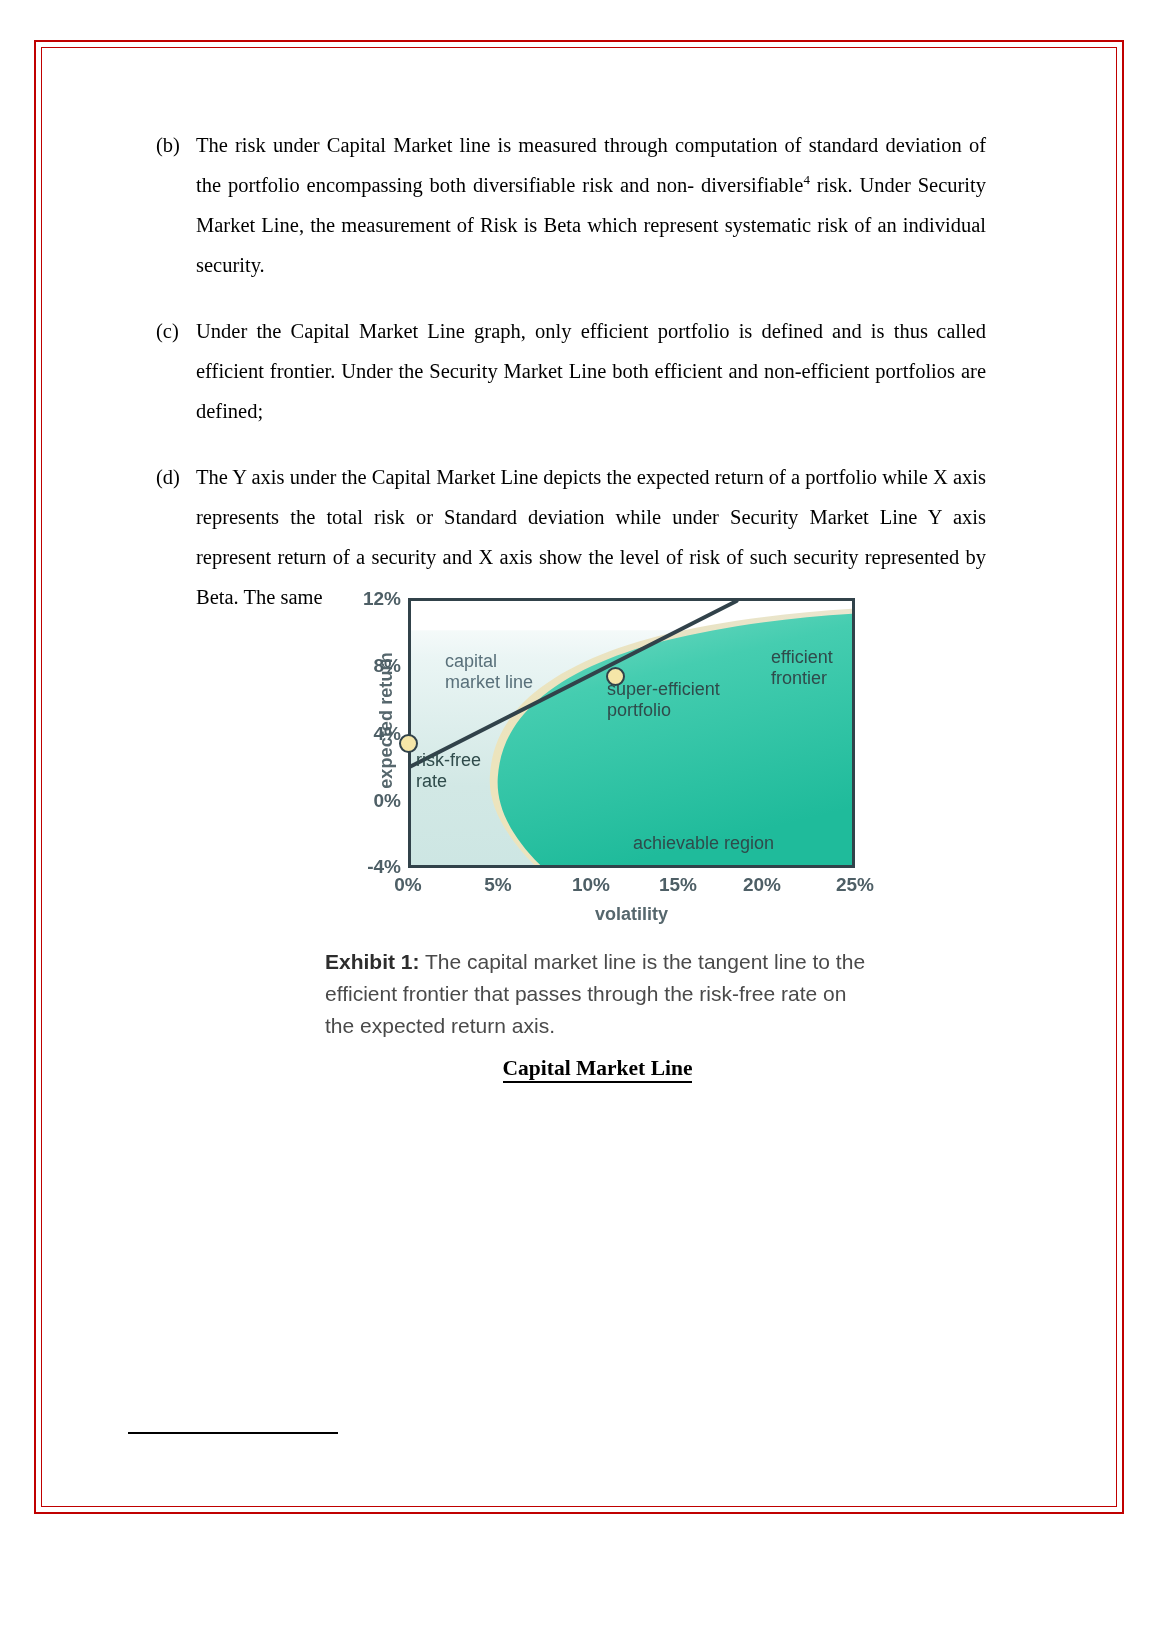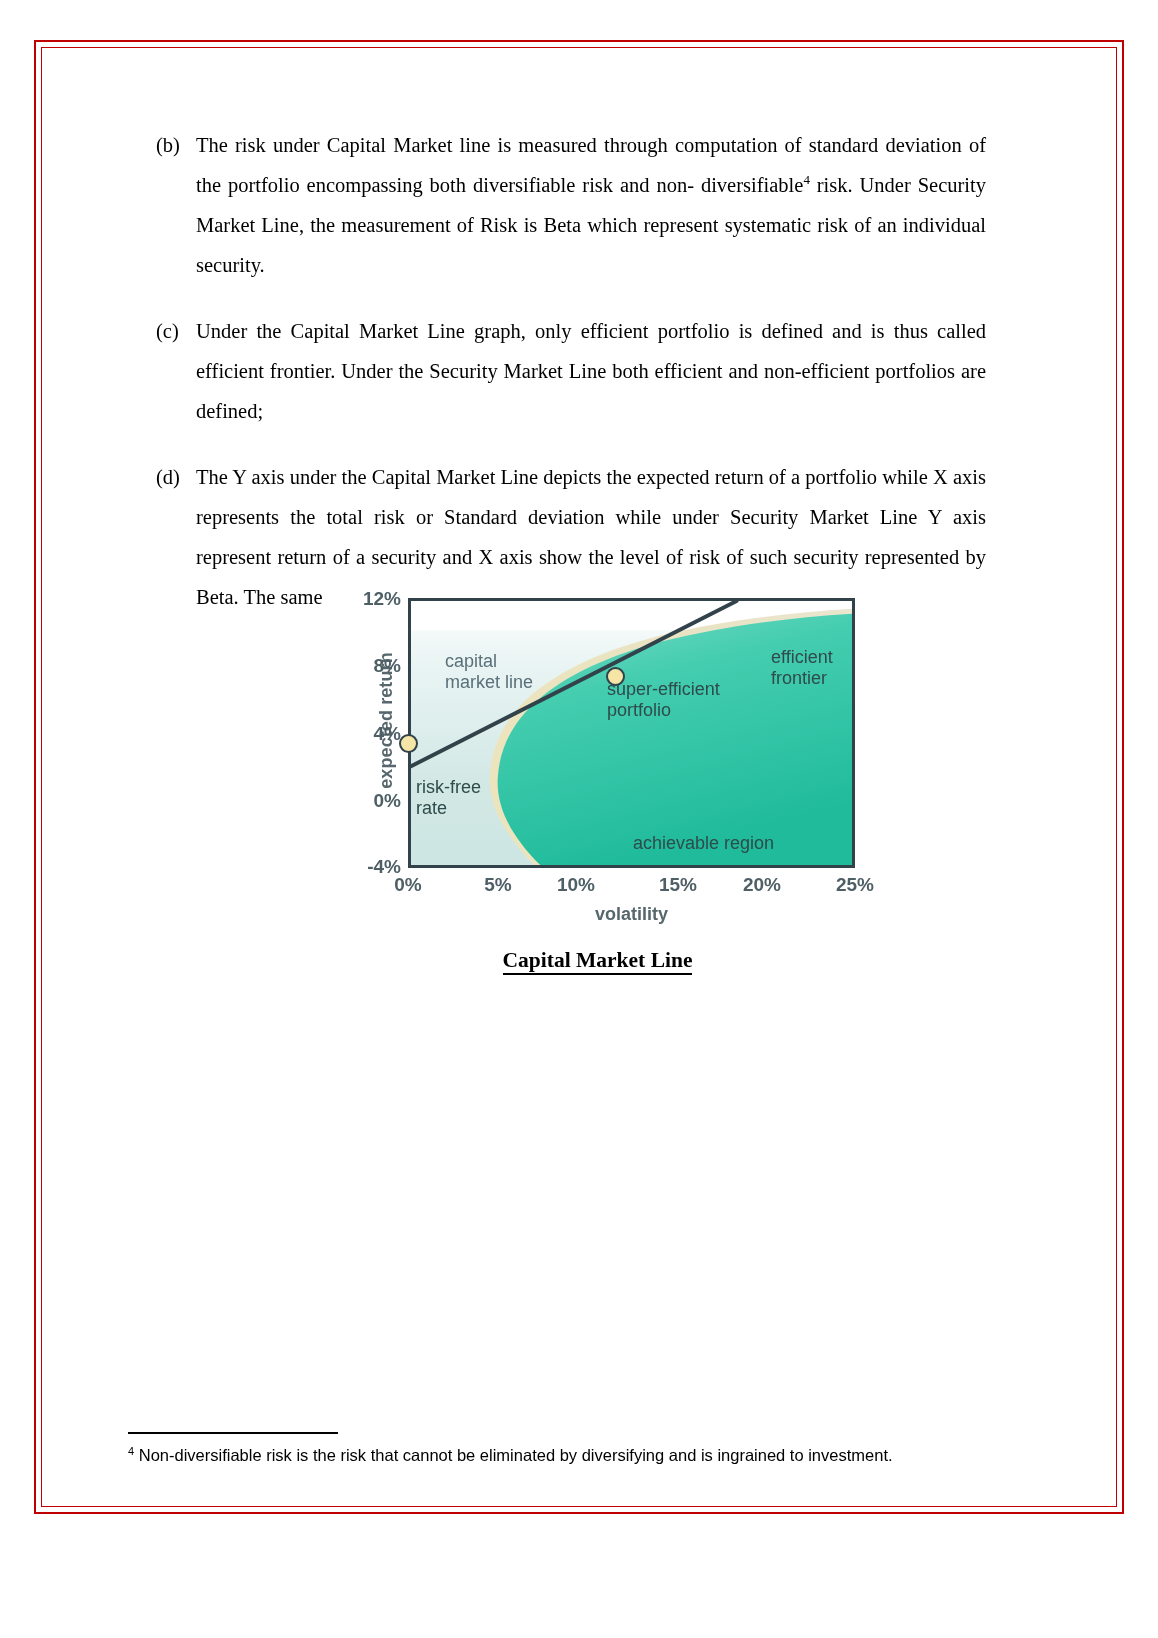--- a/index.html
+++ b/index.html
@@ -297,38 +297,38 @@
 market line</div>
 
       <div class="plot-note" style="left:196px; top:78px; width:190px;">super-efficient
 portfolio</div>
 
       <div class="plot-note" style="left:360px; top:46px; width:110px;">efficient
 frontier</div>
 
       <div class="plot-note" style="left:222px; top:188px; width:210px;margin-top:44px;">achievable region</div>
 
-      <div class="plot-note" style="left:5px; top:176px; width:120px;">risk-free
+      <div class="plot-note" style="left:5px; top:149px; width:120px;">risk-free
 rate</div>
     </div>
 
     <div style="position:absolute; left:74px; top:152px; width:19px; height:19px; border-radius:50%; background:#f5e6a8; border:2.5px solid #31424a; box-sizing:border-box;"></div>
     <div style="position:absolute; left:281px; top:85px; width:19px; height:19px; border-radius:50%; background:#f5e6a8; border:2.5px solid #31424a; box-sizing:border-box;"></div>
 
     <div class="xtick" style="left:43px;">0%</div>
     <div class="xtick" style="left:133px;">5%</div>
-    <div class="xtick" style="left:211px;">10%</div>
+    <div class="xtick" style="left:226px;">10%</div>
     <div class="xtick" style="left:313px;">15%</div>
     <div class="xtick" style="left:397px;">20%</div>
     <div class="xtick" style="left:490px;">25%</div>
 
     <div id="xlabel">volatility</div>
   </div>
 
+  <div id="caption"><b>Exhibit 1:</b><span> The capital market line is the tangent line to the efficient frontier that passes through the risk-free rate on the expected return axis.</span></div>
 
   <div id="fig-title"><span>Capital Market Line</span></div>
 
 </div>
 
 <div id="footnote-area">
   <div id="footnote-rule"></div>
-  <div id="footnote-text"><span class="fnnum">4</span><span> Non-diversifiable risk is the risk that cannot be eliminated by diversifying and is ingrained to investment.</span></div>
 </div>
 
 </body></html>

